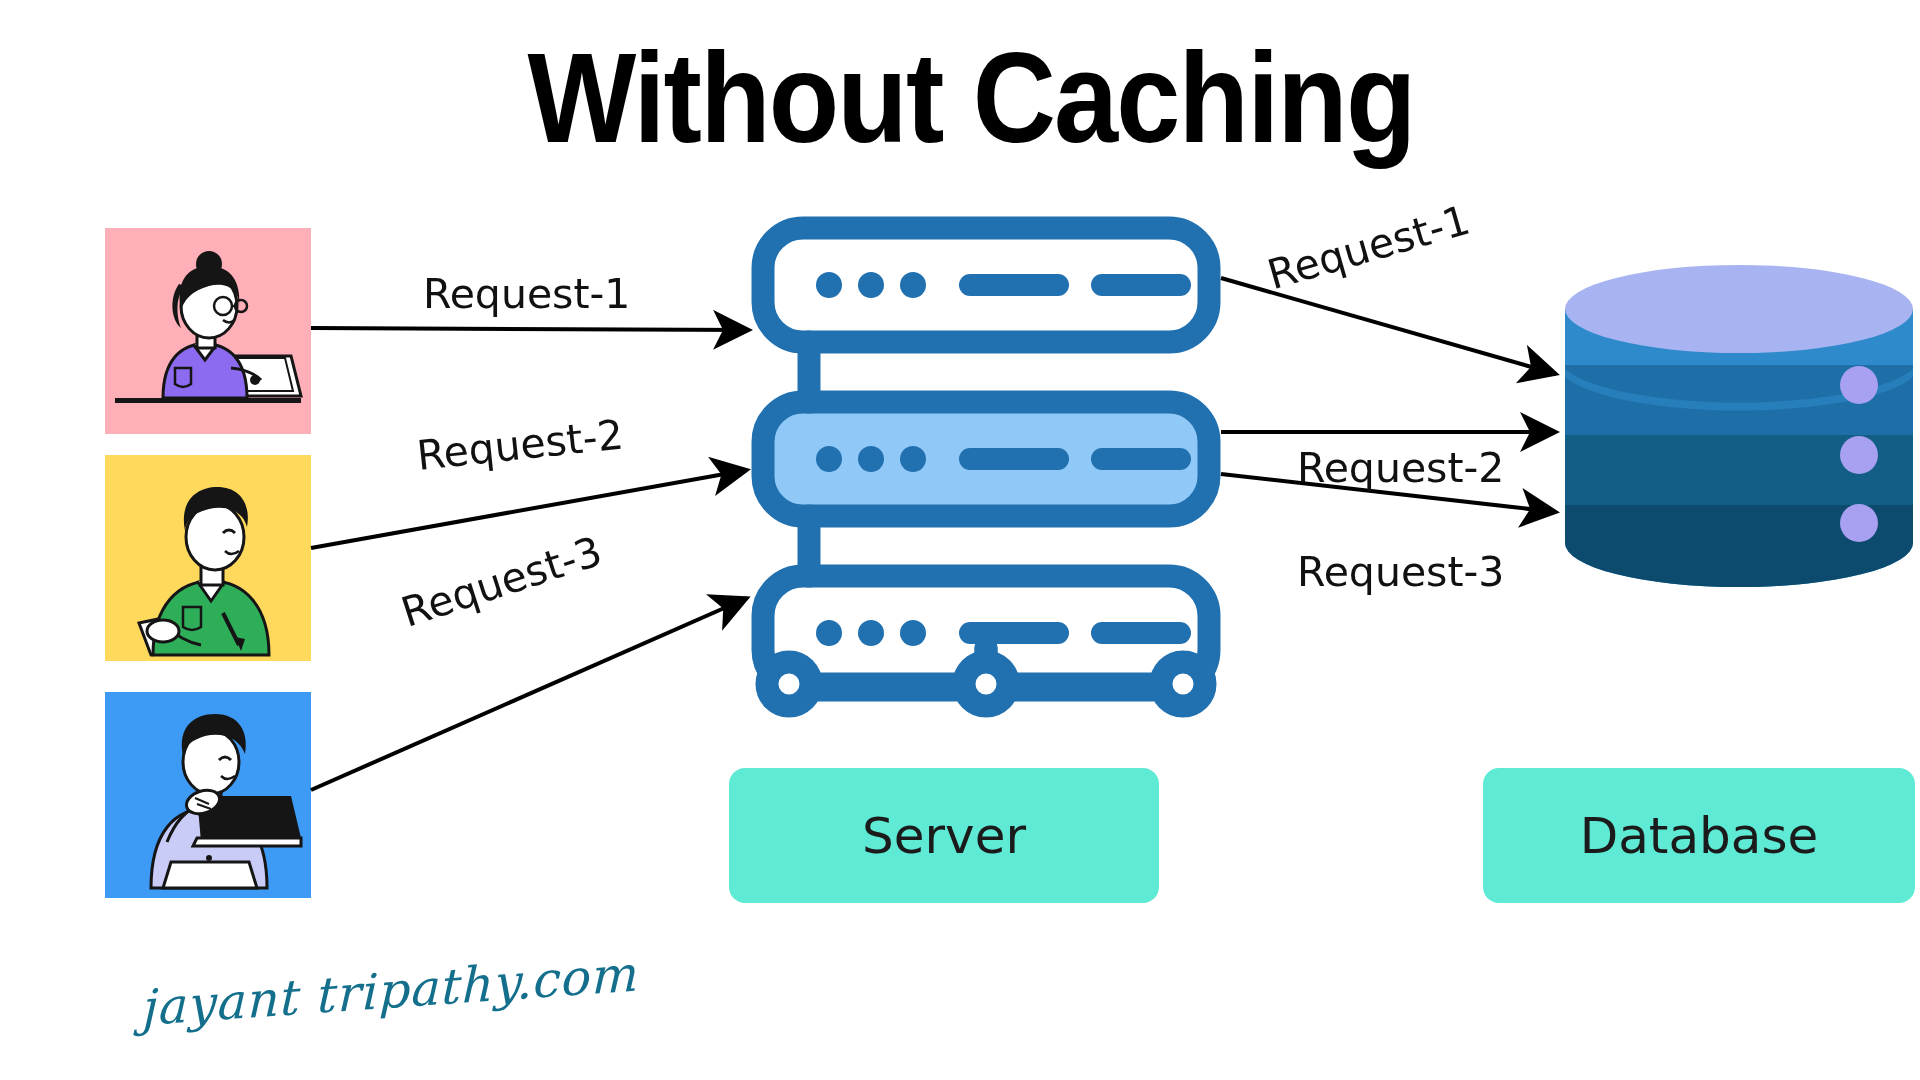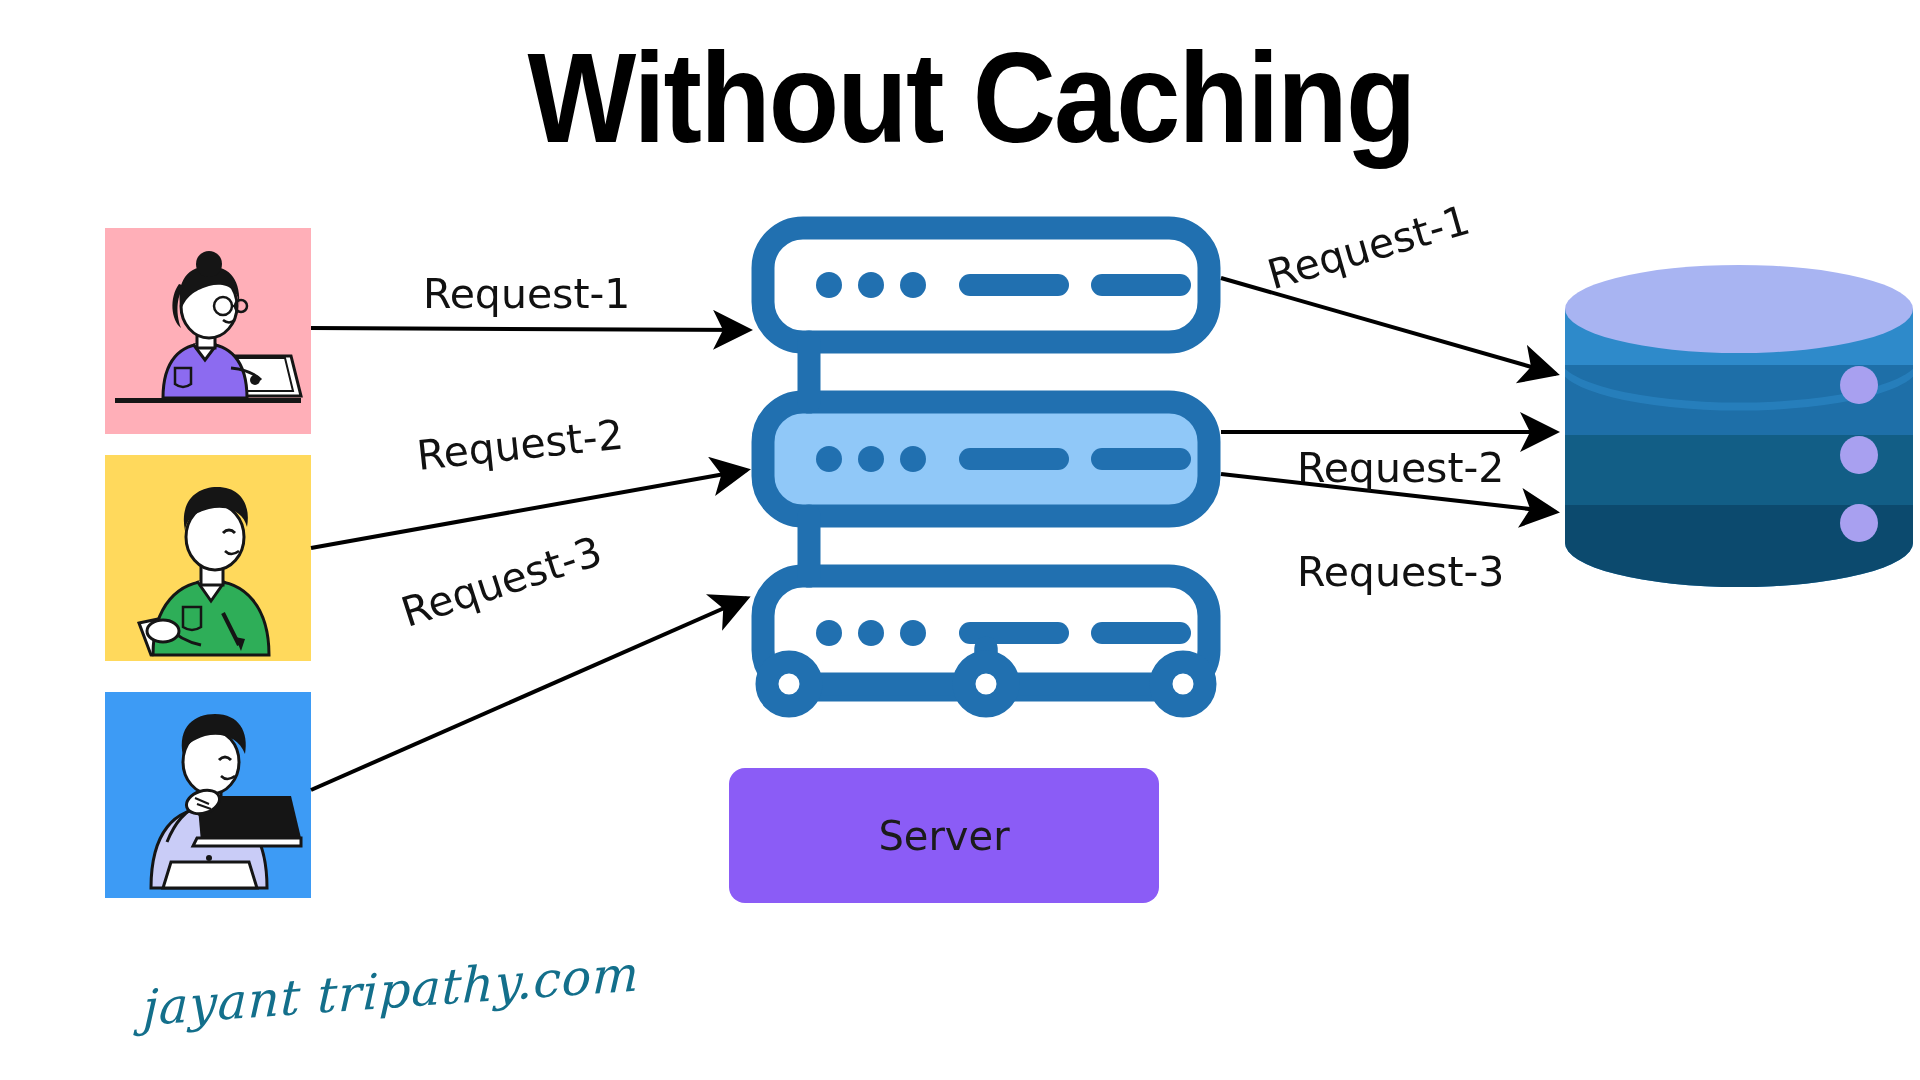--- a/index.html
+++ b/index.html
@@ -45,25 +45,25 @@
     white-space:nowrap;
     letter-spacing:0px;
   }
 
   
   .arrows{position:absolute;left:0;top:0;width:1920px;height:1080px;pointer-events:none;}
 
   
   .caption{
     position:absolute;
-    background:#8b5cf6;
+    background:#5eead4;
     border-radius:16px;
     display:flex;align-items:center;justify-content:center;
     font-family:"DejaVu Sans","Liberation Sans",sans-serif;
-    font-size:40px;
+    font-size:50px;
     color:#1b1b1b;
   }
 
   
   .watermark{
     position:absolute;
     left:132px;top:980px;
     font-family:"DejaVu Serif","Liberation Serif",serif;
     font-style:italic;
     font-size:49px;
@@ -277,16 +277,19 @@
   <div class="req-label" style="left:406px;top:432px;transform:rotate(-6deg);transform-origin:left center;">Request-2</div>
   <div class="req-label" style="left:392px;top:590px;transform:rotate(-18deg);transform-origin:left center;">Request-3</div>
 
   <div class="req-label" style="left:1258px;top:252px;transform:rotate(-16deg);transform-origin:left center;">Request-1</div>
   <div class="req-label" style="left:1286px;top:444px;">Request-2</div>
   <div class="req-label" style="left:1286px;top:548px;">Request-3</div>
 
   <div class="caption" style="left:718px;top:768px;width:430px;height:135px;">
     <span>Server</span>
   </div>
+  <div class="caption" style="left:1472px;top:768px;width:432px;height:135px;">
+    <span>Database</span>
+  </div>
 
   <div class="watermark">jayant tripathy.com</div>
 
 </div>
 
 </body></html>

